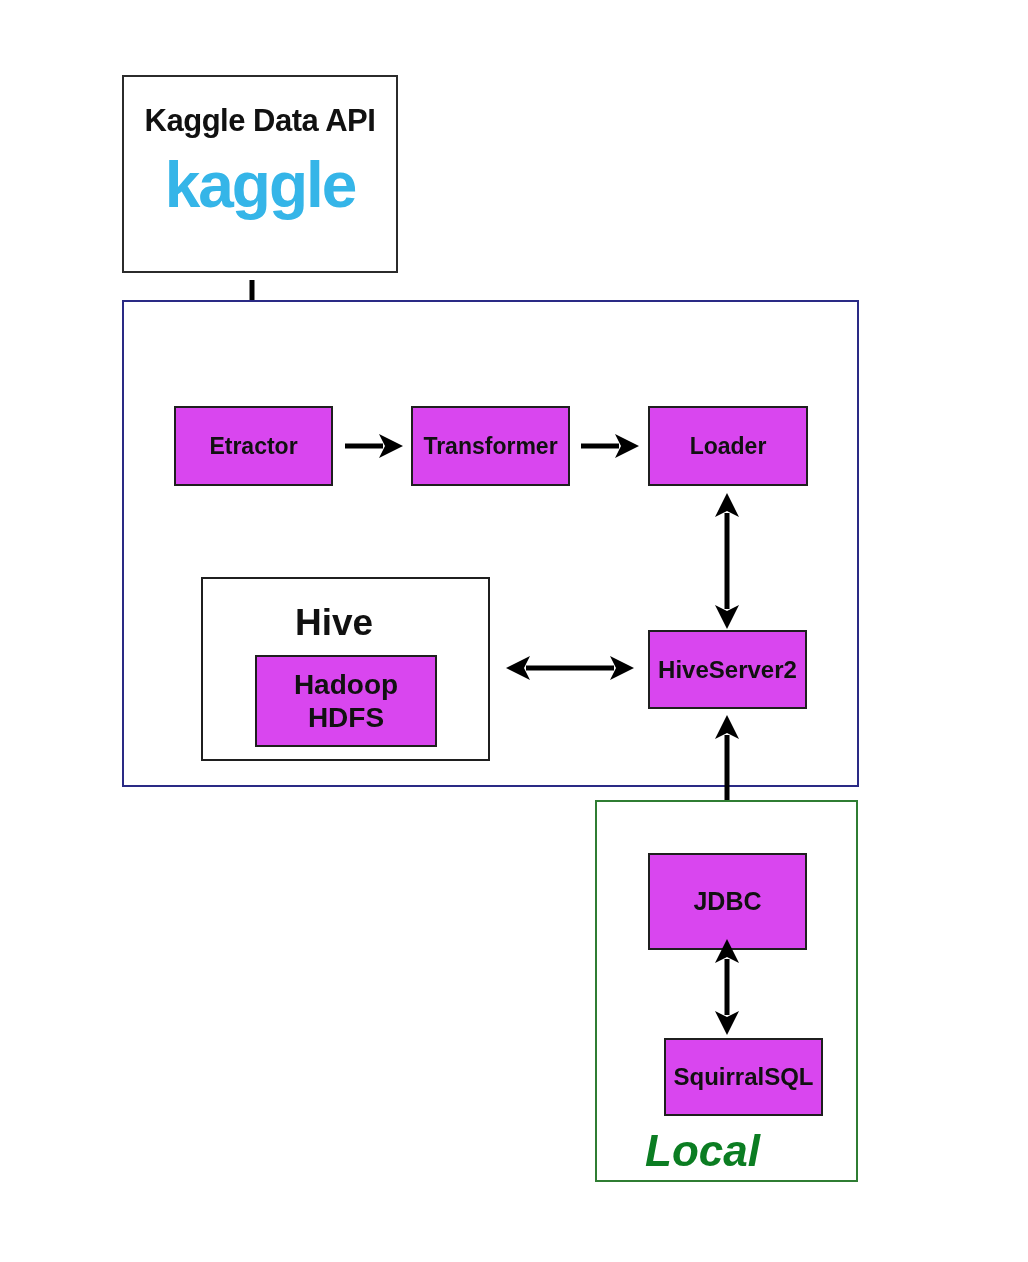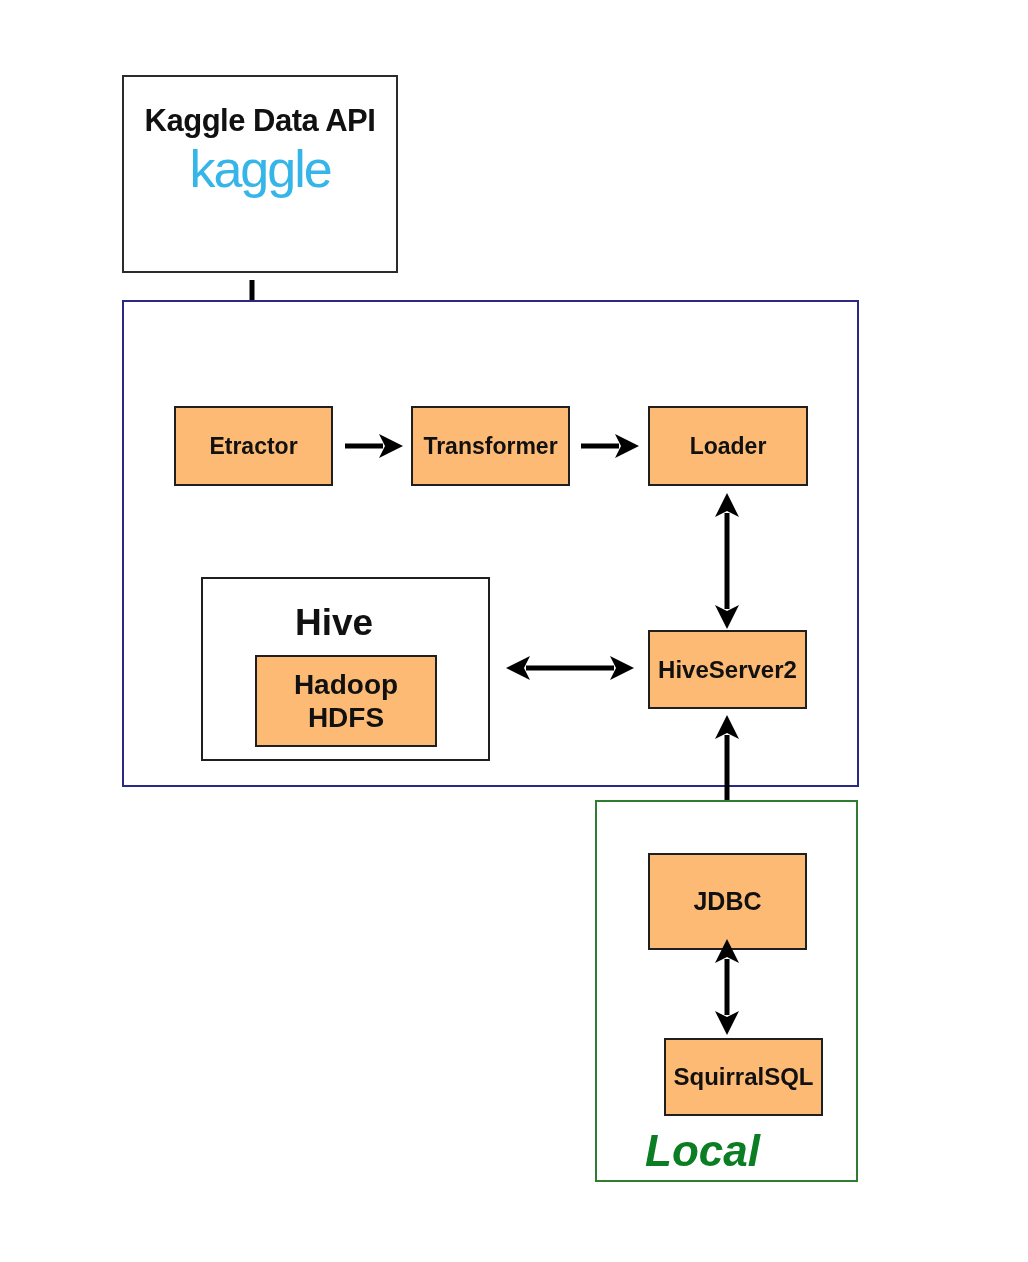--- a/index.html
+++ b/index.html
@@ -26,22 +26,22 @@
     left:122px;top:75px;width:276px;height:198px;
     border:2px solid #2b2b2b;background:#fff;
     display:flex;flex-direction:column;align-items:center;
   }
   .kaggle-title{
     margin-top:26px;
     font-size:31px;font-weight:bold;color:#111;
     letter-spacing:-0.5px;white-space:nowrap;text-align:center;
   }
   .kaggle-logo{
-    margin-top:4px;
-    font-size:52px;font-weight:400;color:var(--kaggle-blue);
+    margin-top:14px;
+    font-size:64px;font-weight:700;color:var(--kaggle-blue);
     letter-spacing:-2px;line-height:1;
   }
 
   .etl-box{
     left:122px;top:300px;width:737px;height:487px;
     border:2px solid var(--etl-border);background:#fff;
   }
   .etl-title{
     left:262px;top:327px;width:600px;
     text-align:center;
@@ -56,21 +56,21 @@
   }
   .local-label{
     left:645px;top:1126px;width:190px;
     text-align:left;
     font-size:44px;font-weight:bold;font-style:italic;
     color:var(--local-green);white-space:nowrap;
   }
 
   
   .node{
-    border:2px solid var(--box-border);background:#fdba74;
+    border:2px solid var(--box-border);background:#d946ef;
     display:flex;align-items:center;justify-content:center;
     text-align:center;
     font-weight:bold;color:#111;
   }
   .node-etractor   {left:174px;top:406px;width:159px;height:80px;font-size:23px;}
   .node-transformer{left:411px;top:406px;width:159px;height:80px;font-size:23px;}
   .node-loader     {left:648px;top:406px;width:160px;height:80px;font-size:23px;}
   .node-hiveserver2{left:648px;top:630px;width:159px;height:79px;font-size:24px;}
   .node-jdbc       {left:648px;top:853px;width:159px;height:97px;font-size:25px;}
   .node-squirral   {left:664px;top:1038px;width:159px;height:78px;font-size:24px;}

